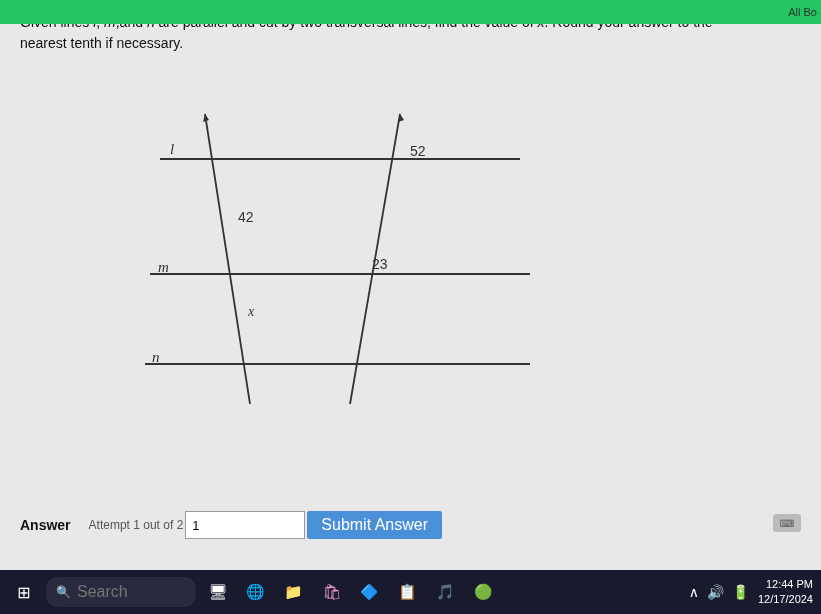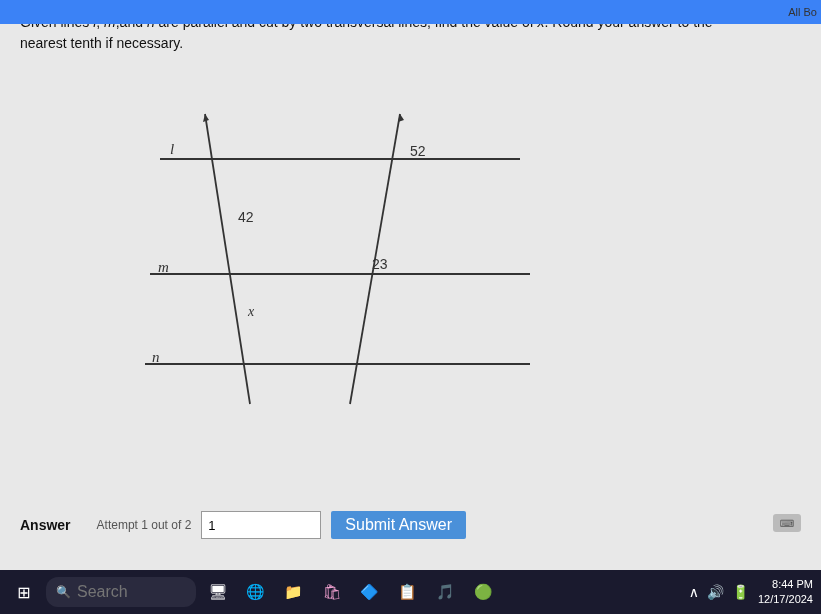--- a/index.html
+++ b/index.html
@@ -11,21 +11,21 @@
       background: #d9d9d9;
       position: relative;
     }
 
     
     #top-bar {
       position: absolute;
       top: 0; right: 0;
       width: 821px;
       height: 24px;
-      background: #3b82f6;
+      background: #22c55e;
       display: flex;
       align-items: center;
       justify-content: flex-end;
       padding-right: 4px;
       z-index: 10;
     }
     #top-bar-text {
       font-size: 11px;
       color: #333;
     }
@@ -56,21 +56,21 @@
       height: 380px;
     }
 
     
     #answer-area {
       position: absolute;
       bottom: 75px;
       left: 20px;
       display: flex;
       align-items: center;
-      gap: 10px;
+      gap: 2px;
     }
     #answer-label {
       font-size: 14px;
       font-weight: bold;
       color: #111;
     }
     #attempt-label {
       font-size: 12px;
       color: #555;
       margin-left: 16px;
@@ -276,17 +276,17 @@
   </div>
   <div class="taskbar-item">
     <span style="font-size:15px;">🟢</span>
   </div>
 
   <div id="system-tray">
     <span class="tray-icon">∧</span>
     <span class="tray-icon">🔊</span>
     <span class="tray-icon">🔋</span>
     <div id="clock">
-      <div>8:44 PM</div>
+      <div>12:44 PM</div>
       <div>12/17/2024</div>
     </div>
   </div>
 </div>
 
 </body></html>

